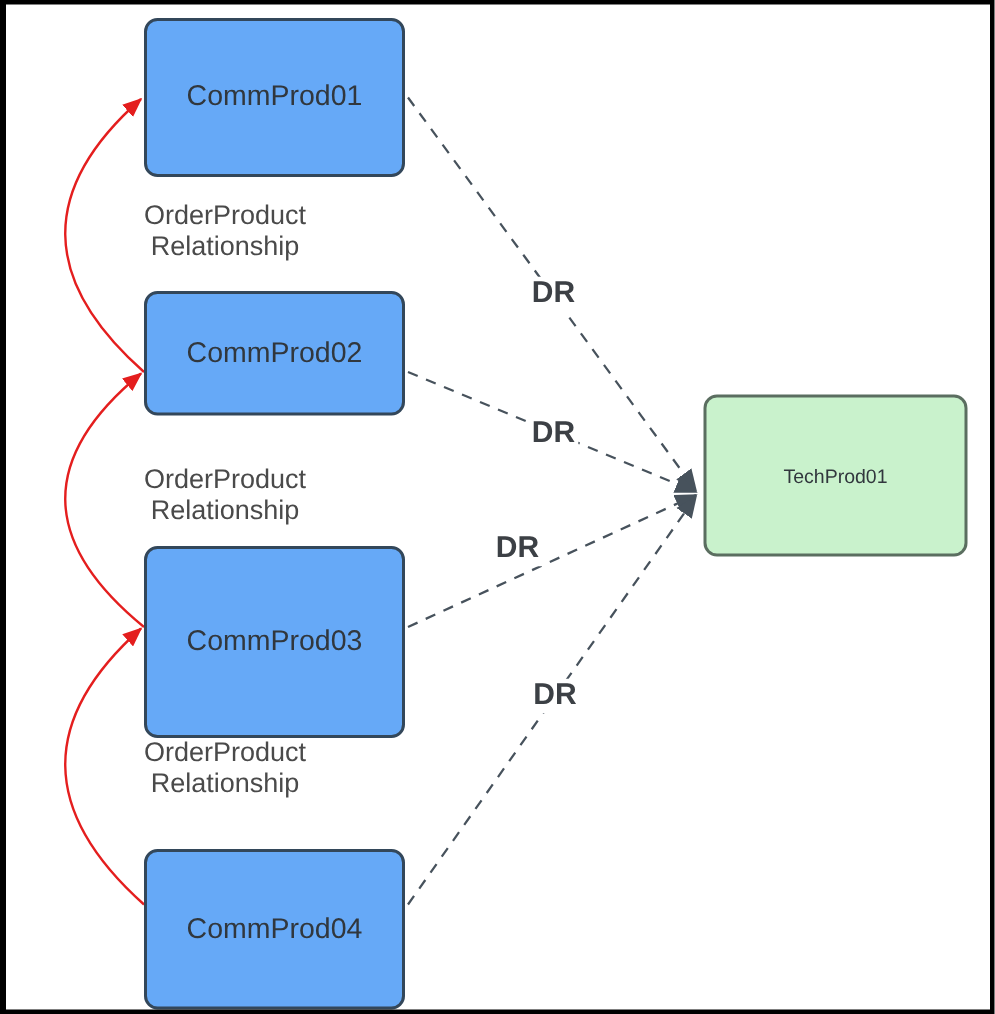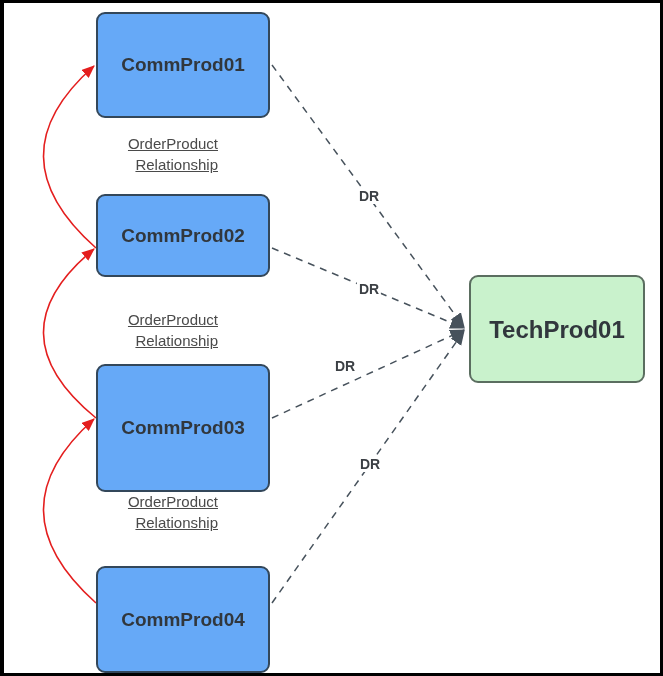--- a/index.html
+++ b/index.html
@@ -18,40 +18,40 @@
   .frame{
     position:absolute;inset:0;border:3px solid var(--frame);
     border-left-width:4px;pointer-events:none;z-index:5;
   }
   svg.edges{position:absolute;left:0;top:0;z-index:1;}
   .edge-red{fill:none;stroke:var(--arrow-red);stroke-width:1.6;}
   .edge-dashed{fill:none;stroke:var(--edge-dark);stroke-width:1.5;stroke-dasharray:7 6;}
   .node{
     position:absolute;box-sizing:border-box;border-radius:9px;
     display:flex;align-items:center;justify-content:center;
-    text-align:center;font-weight:bold;color:var(--node-text);
+    text-align:center;font-weight:normal;color:var(--node-text);
     z-index:2;
   }
   .node-comm{
     background:var(--comm-fill);border:2px solid var(--comm-border);
     left:96px;width:174px;font-size:19px;
   }
   .node-tech{
     background:var(--tech-fill);border:2px solid var(--tech-border);
-    left:469px;top:275px;width:176px;height:108px;
-    font-size:24px;line-height:25px;
+    left:469px;top:263px;width:176px;height:108px;
+    font-size:13px;line-height:25px;
   }
   .rel-label{
-    position:absolute;left:82px;width:136px;text-align:right;
-    color:var(--label-gray);font-size:15px;line-height:21px;z-index:2;text-decoration:underline;
+    position:absolute;left:82px;width:136px;text-align:center;
+    color:var(--label-gray);font-size:18px;line-height:21px;z-index:2;
   }
   .dr-label{
     position:absolute;transform:translate(-50%,-50%);
     background:var(--bg);padding:0 2px;
-    color:var(--dr-text);font-weight:bold;font-size:14px;z-index:3;
+    color:var(--dr-text);font-weight:bold;font-size:20px;z-index:3;
   }
 </style>
 </head>
 <body>
 
 <div class="frame"></div>
 
 <svg class="edges" width="663" height="676" viewBox="0 0 663 676">
   <defs>
     <marker id="redArrow" viewBox="0 0 12 10" refX="11" refY="5" markerWidth="13" markerHeight="11" orient="auto" markerUnits="userSpaceOnUse">

